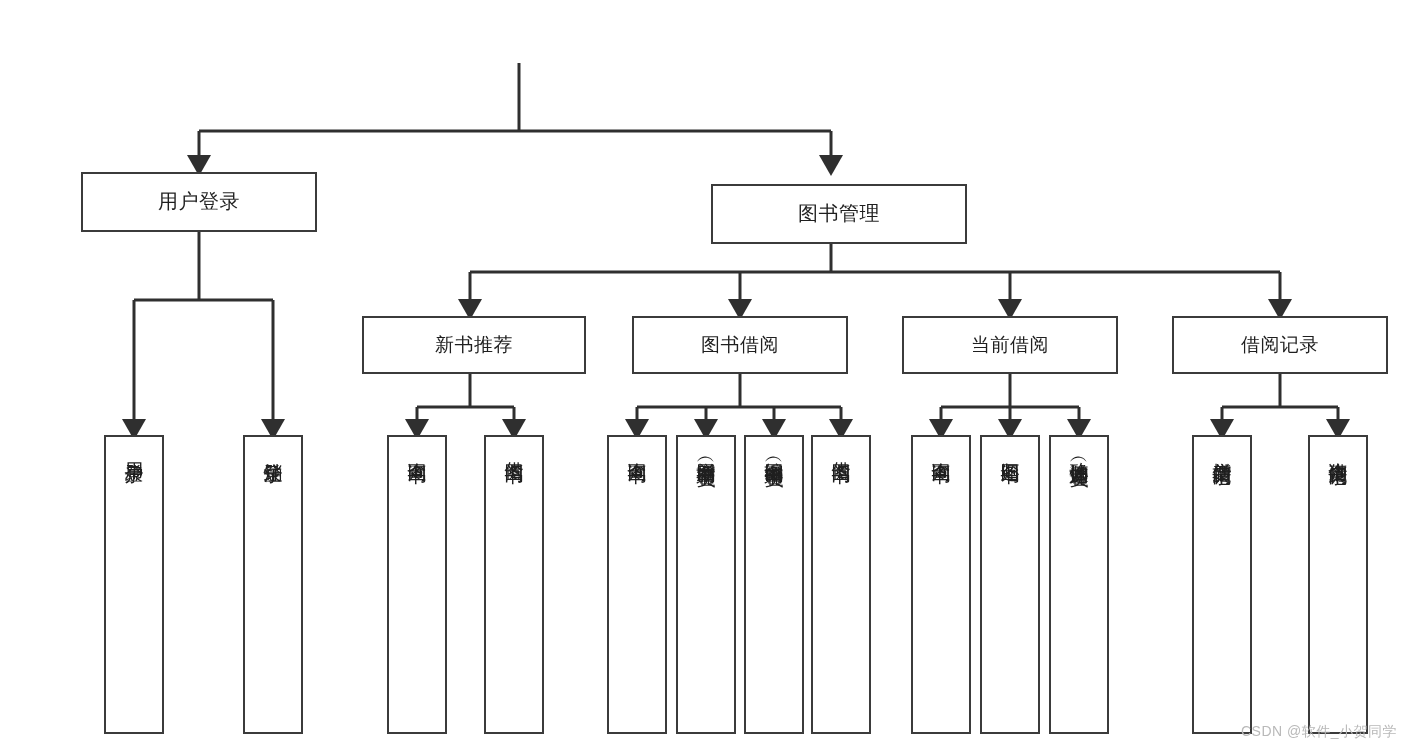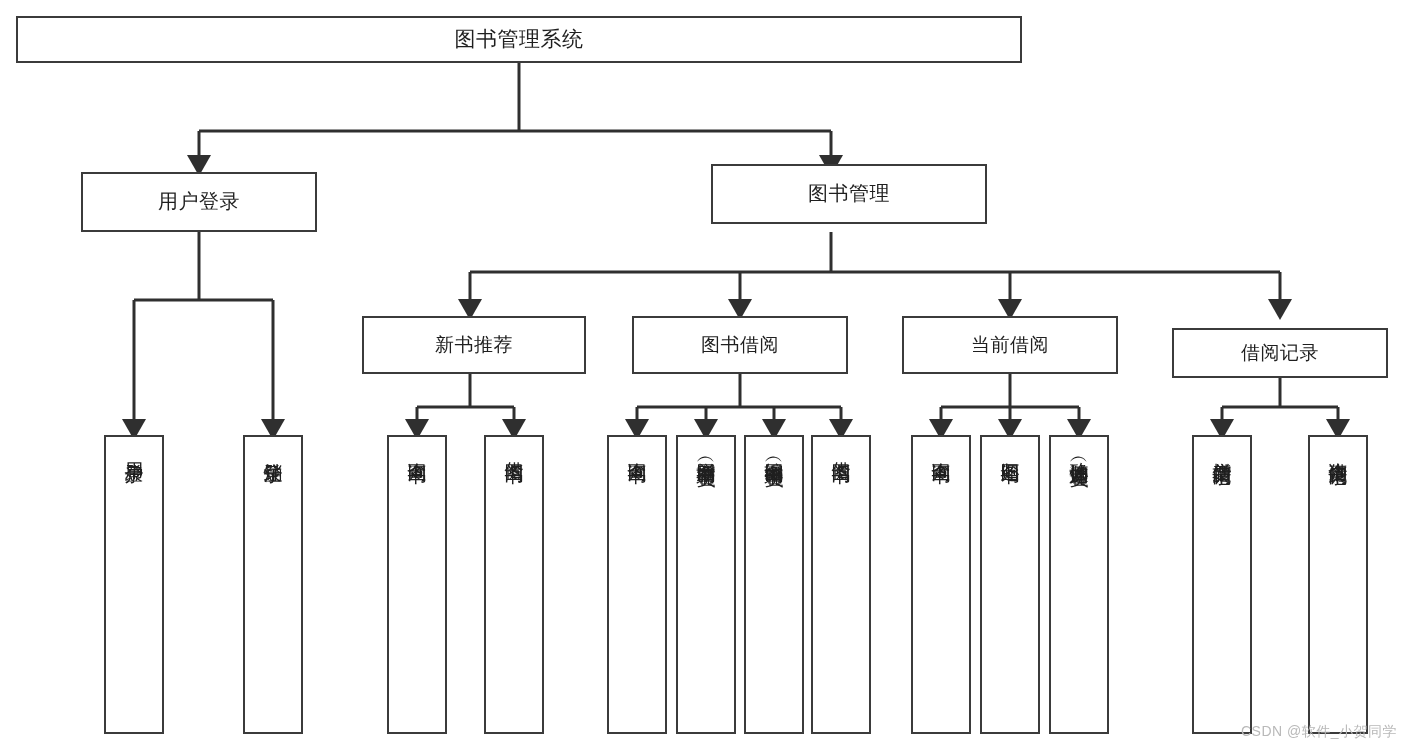--- a/index.html
+++ b/index.html
@@ -122,41 +122,38 @@
       <path d="M1010,407 L1010,428" marker-end="url(#arrow)"></path>
       <path d="M1079,407 L1079,428" marker-end="url(#arrow)"></path>
 
       <path d="M1280,374 L1280,407"></path>
       <path d="M1222,407 L1338,407"></path>
       <path d="M1222,407 L1222,428" marker-end="url(#arrow)"></path>
       <path d="M1338,407 L1338,428" marker-end="url(#arrow)"></path>
     </g>
   </svg>
 
-  <div class="node root" style="left:16px; top:16px; width:1006px; height:47px;">
-    <span class="node-label">图书管理系统</span>
-  </div>
 
   <div class="node lvl2" style="left:81px; top:172px; width:236px; height:60px;">
     <span class="node-label">用户登录</span>
   </div>
-  <div class="node lvl2" style="left:711px; top:164px; width:276px; height:60px;">
+  <div class="node lvl2" style="left:711px; top:184px; width:256px; height:60px;">
     <span class="node-label">图书管理</span>
   </div>
 
   <div class="node lvl3" style="left:362px; top:316px; width:224px; height:58px;">
     <span class="node-label">新书推荐</span>
   </div>
   <div class="node lvl3" style="left:632px; top:316px; width:216px; height:58px;">
     <span class="node-label">图书借阅</span>
   </div>
   <div class="node lvl3" style="left:902px; top:316px; width:216px; height:58px;">
     <span class="node-label">当前借阅</span>
   </div>
-  <div class="node lvl3" style="left:1172px; top:328px; width:216px; height:50px;">
+  <div class="node lvl3" style="left:1172px; top:316px; width:216px; height:58px;">
     <span class="node-label">借阅记录</span>
   </div>
 
   <div class="node leaf" style="left:104px; top:435px; width:60px; height:299px;">
     <span class="node-label">用户登录</span>
   </div>
   <div class="node leaf" style="left:243px; top:435px; width:60px; height:299px;">
     <span class="node-label">注销登录</span>
   </div>
 

